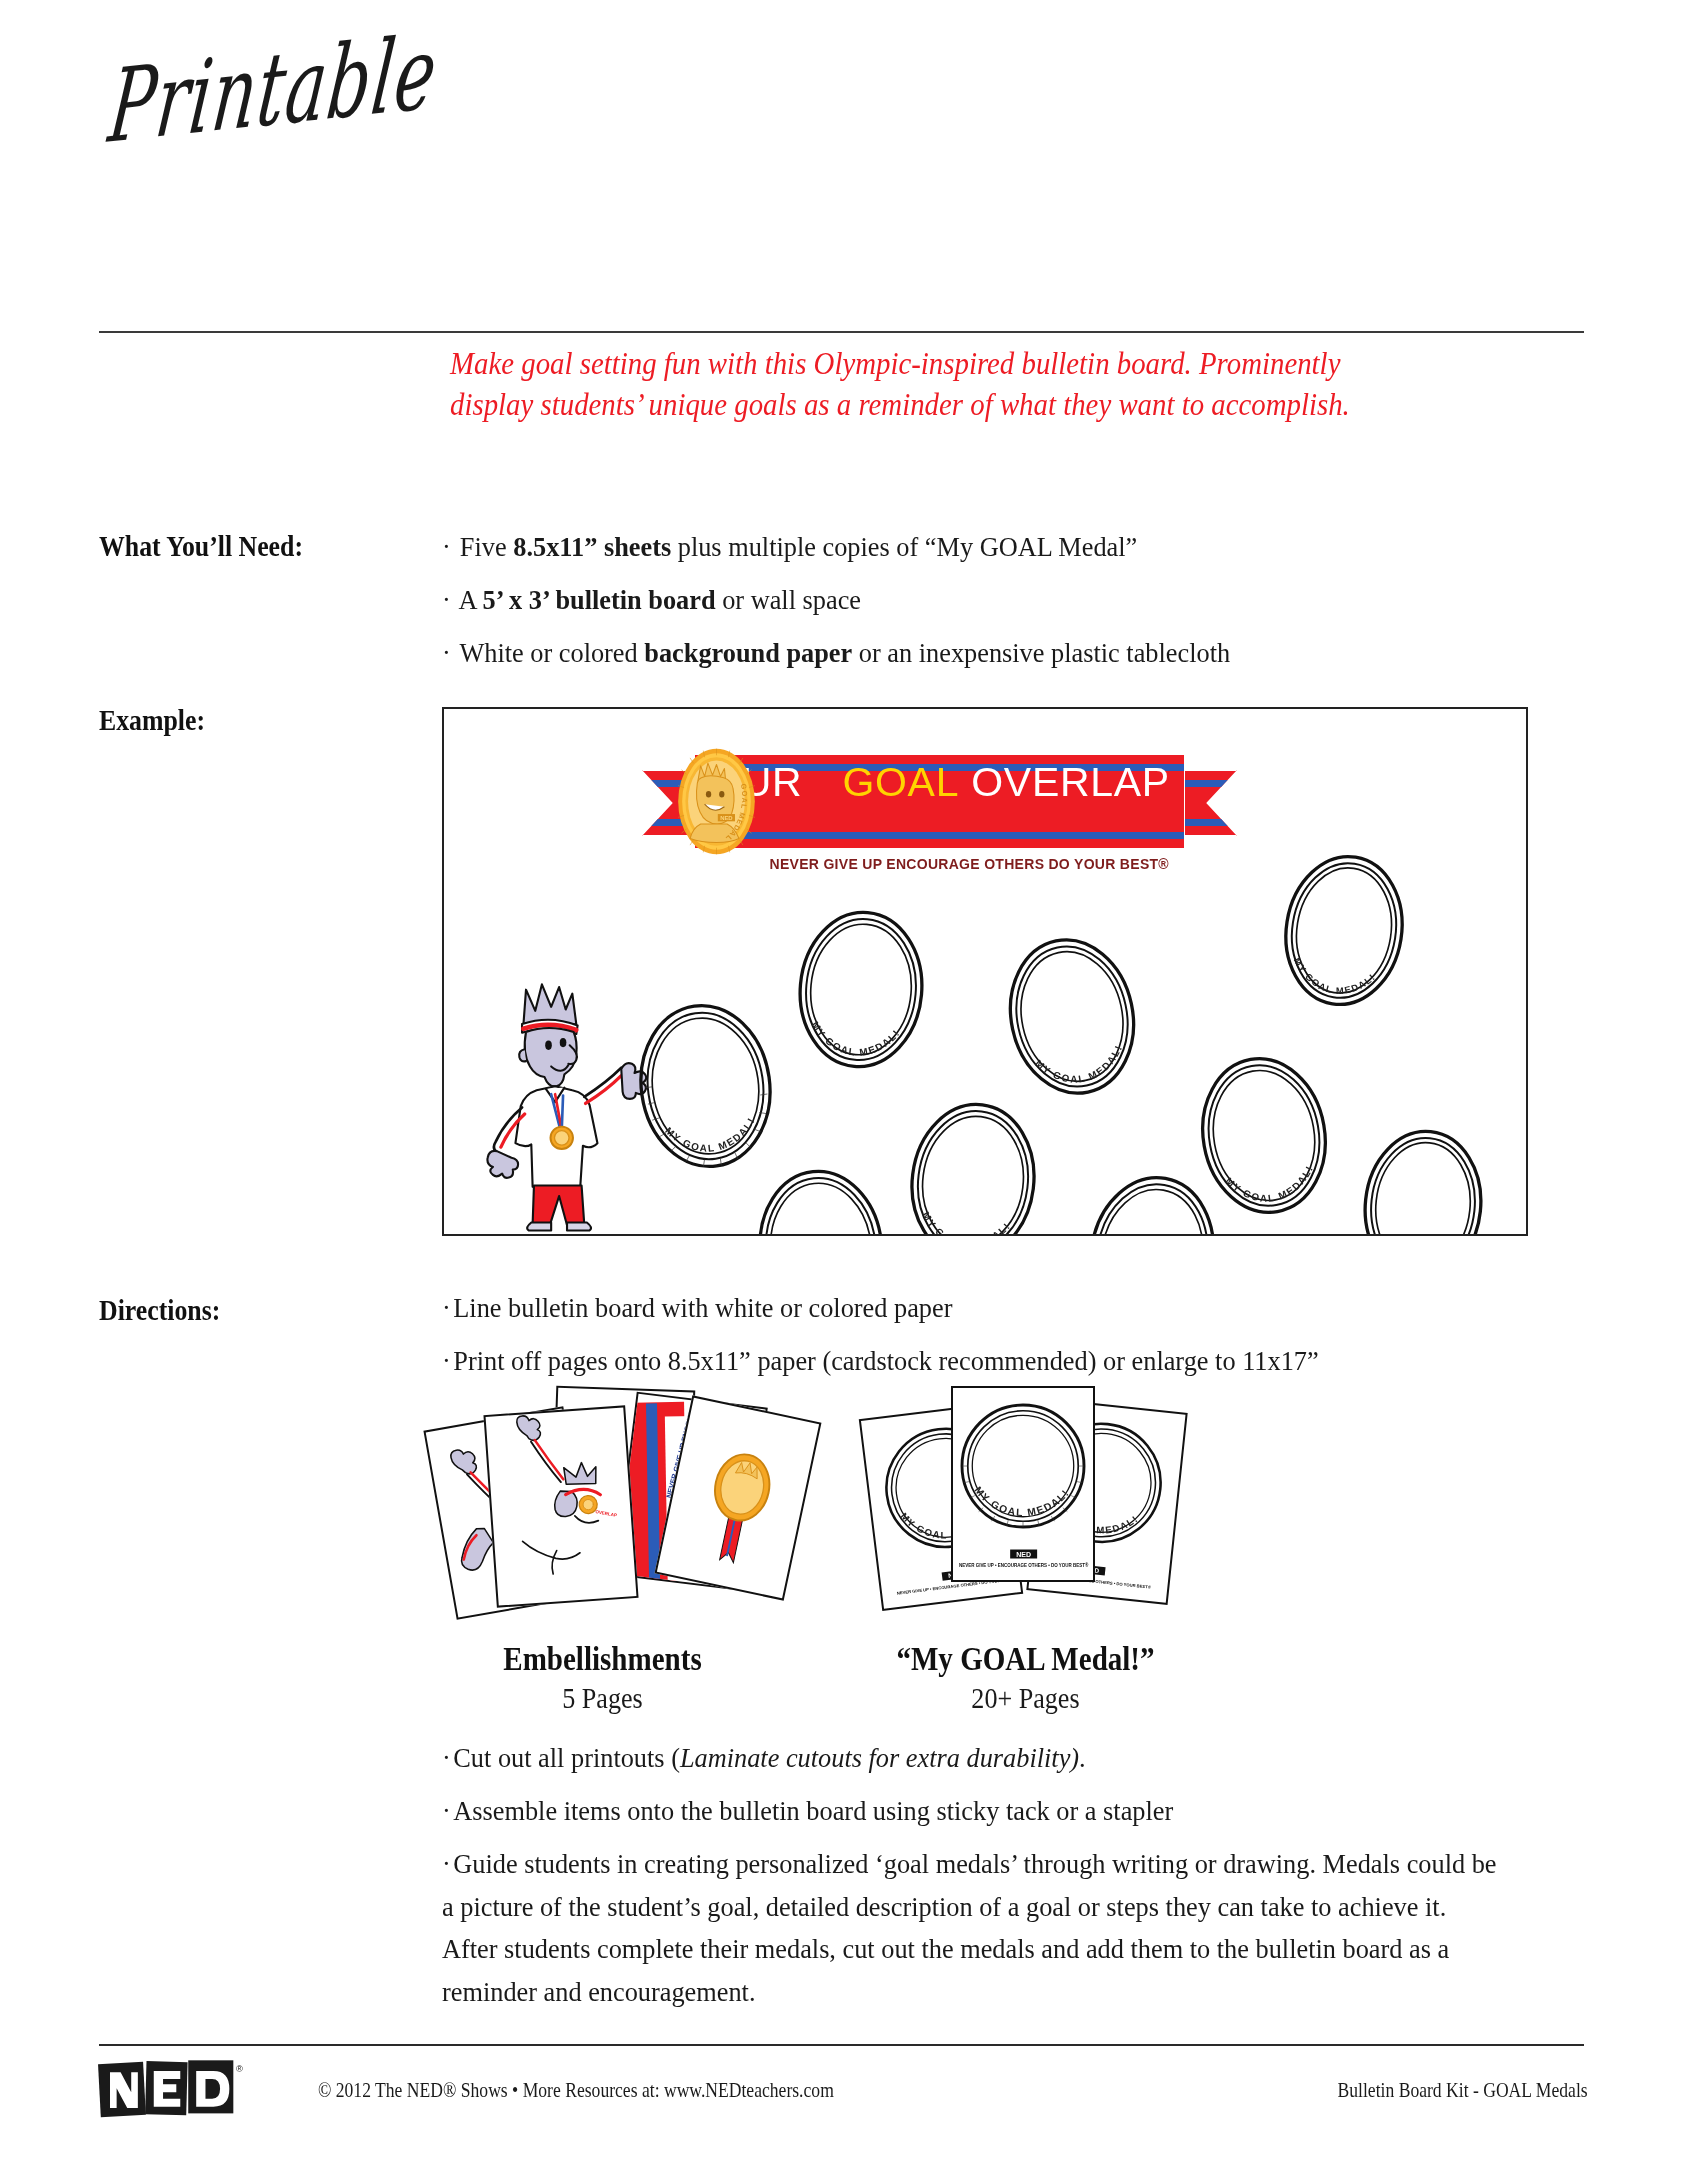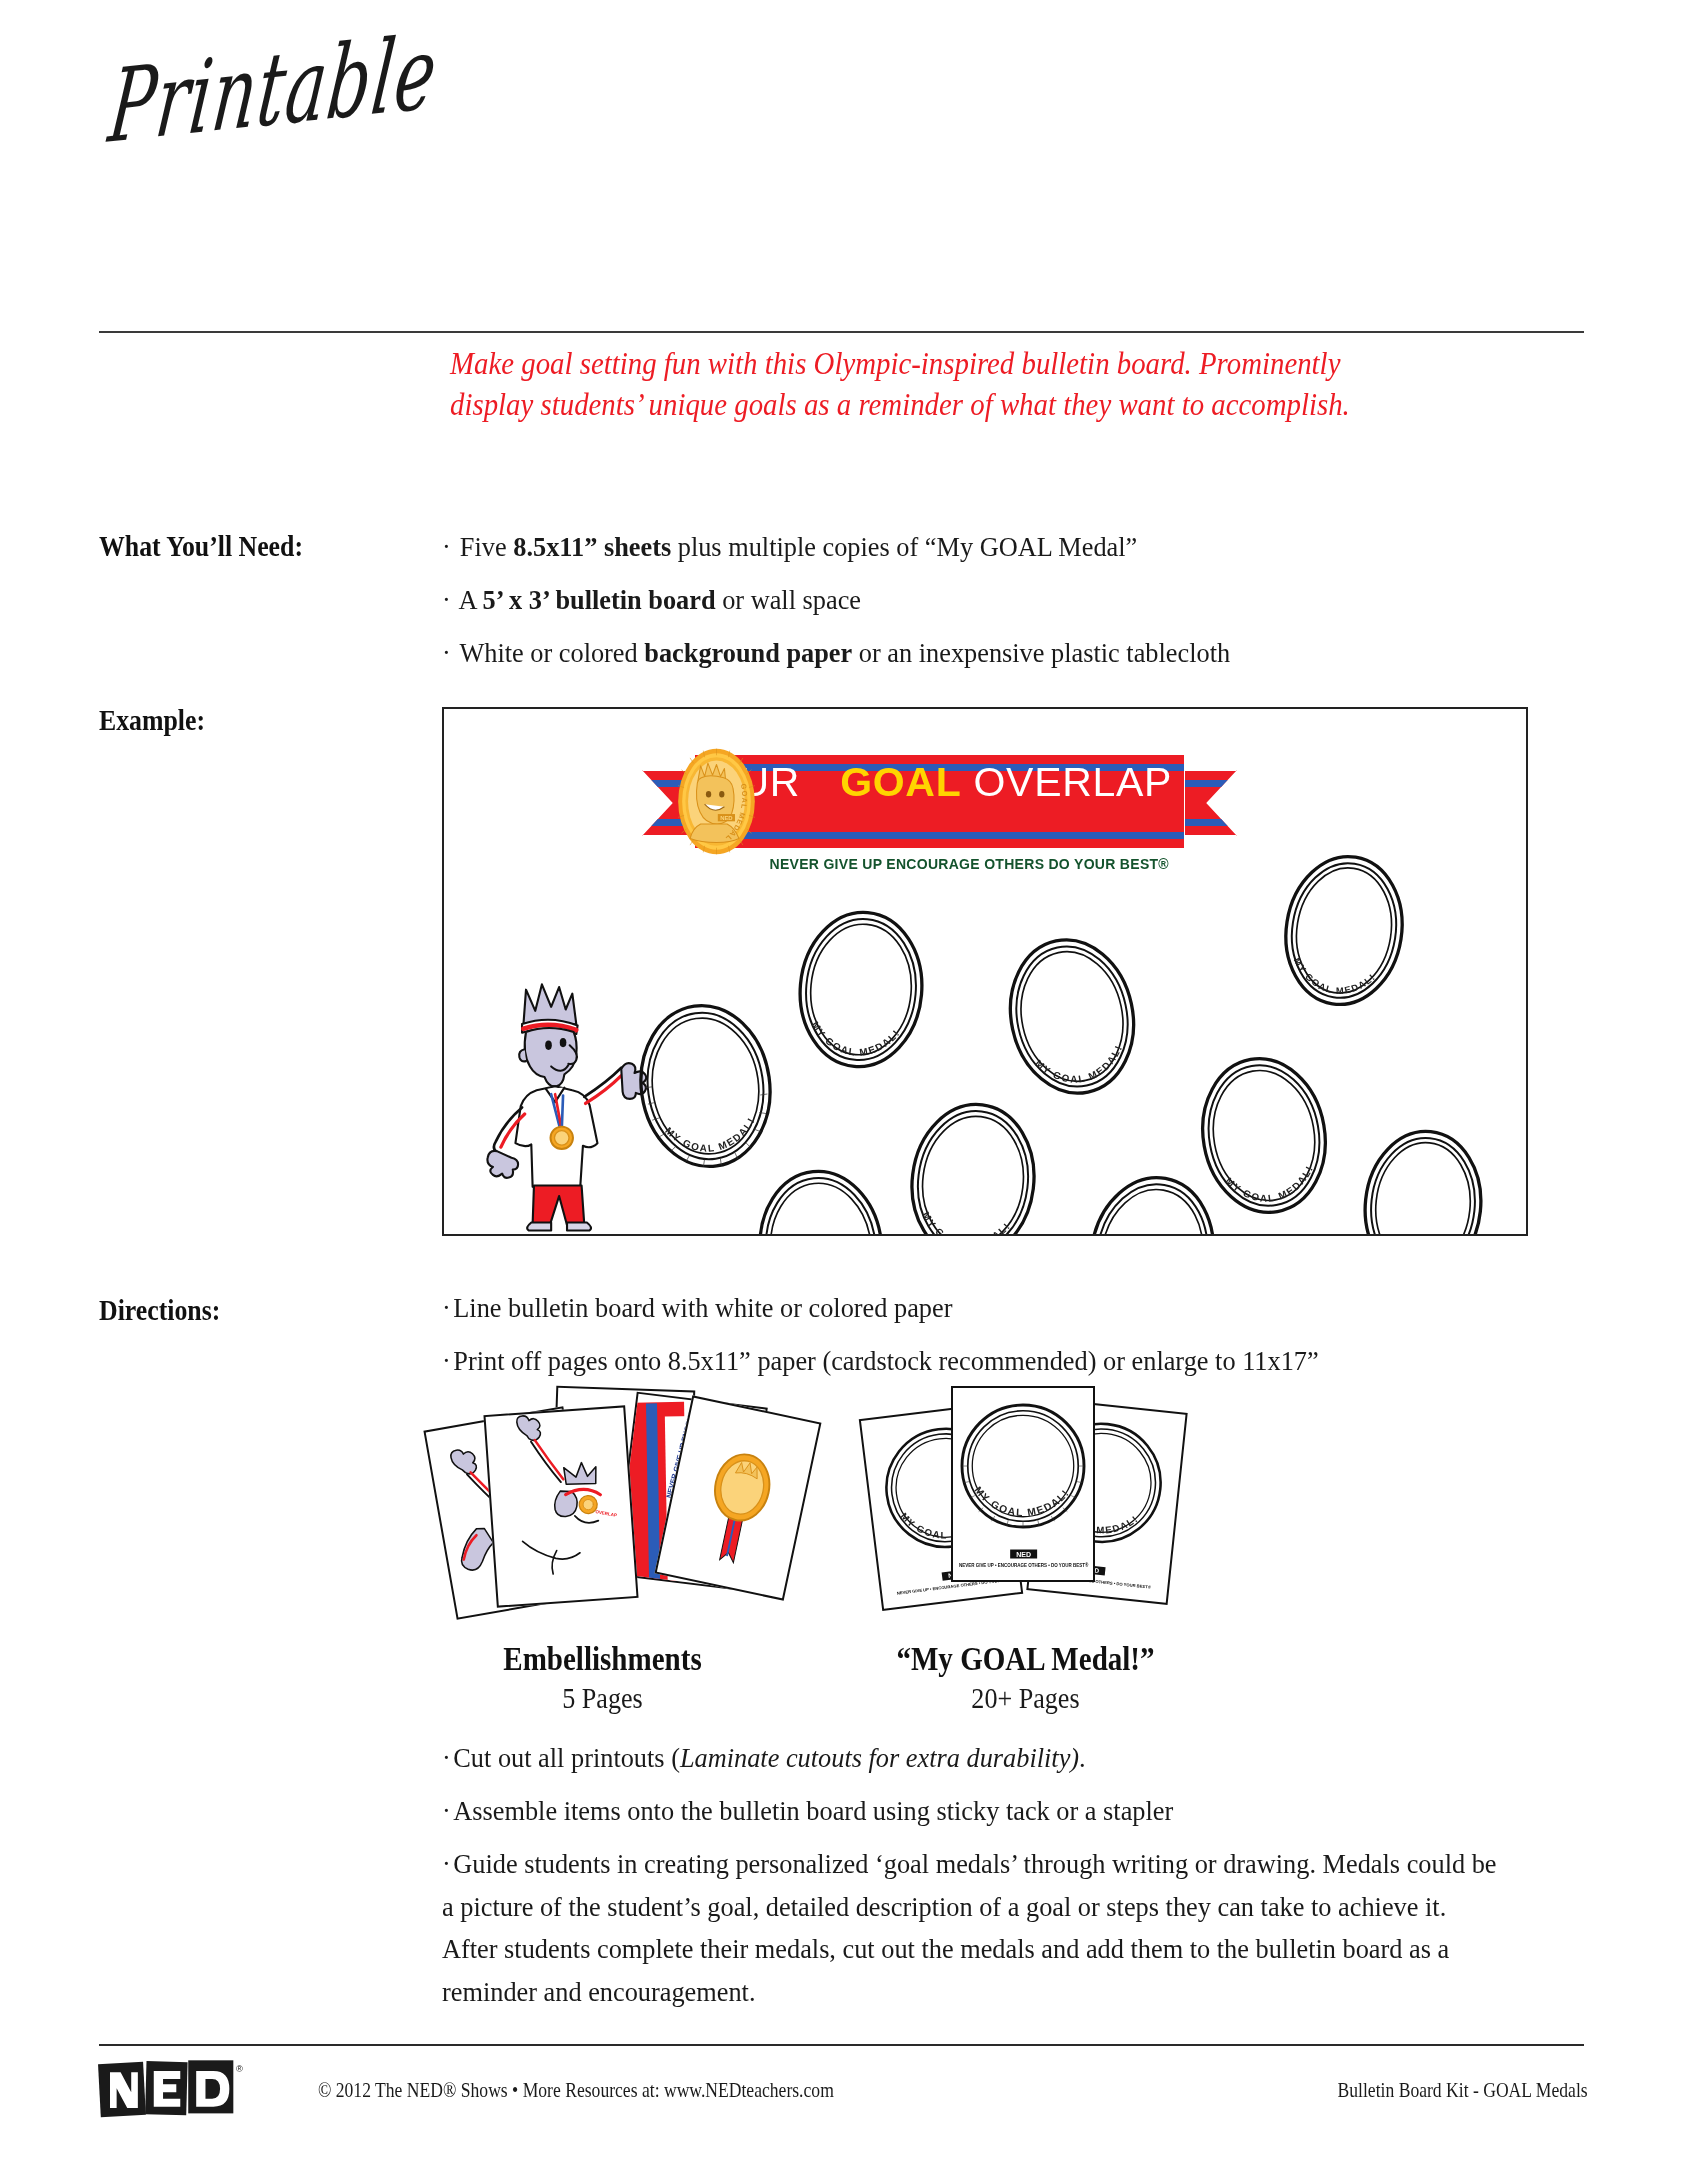--- a/index.html
+++ b/index.html
@@ -86,25 +86,25 @@
      background:#ED1C24;border:1.3px solid #fff;box-sizing:border-box;}
   .rib-main .stripe{position:absolute;left:0;right:0;height:7.3px;background:#2B5CB8;}
   .rib-main .stripe.top{top:8.6px;}
   .rib-main .stripe.bot{bottom:8.6px;}
   .rib-text{
     position:absolute;left:0;right:0;top:20px;text-align:center;
     font-family:"Liberation Sans", sans-serif;
     font-size:41px;font-weight:300;color:#fff;letter-spacing:0.7px;
     line-height:1;
   }
-  .rib-text .goal{color:#FFD400;font-weight:700;margin-left:28px;}
+  .rib-text .goal{color:#FFD400;font-weight:400;margin-left:28px;}
   .tagline{
     position:absolute;left:86px;right:26.5px;top:114px;text-align:center;
     font-family:"Liberation Sans", sans-serif;
-    font-weight:700;font-size:14px;color:#14532d;letter-spacing:0.3px;
+    font-weight:700;font-size:14px;color:#7f1d1d;letter-spacing:0.3px;
   }
   
   .gold-medal{position:absolute;left:18.5px;top:4px;width:111px;height:111px;}
 
   
   .ned-char{position:absolute;left:41px;top:258px;width:172px;height:265px;}
 
   
   .medal{position:absolute;}
   .medal svg{display:block;width:100%;height:100%;}

